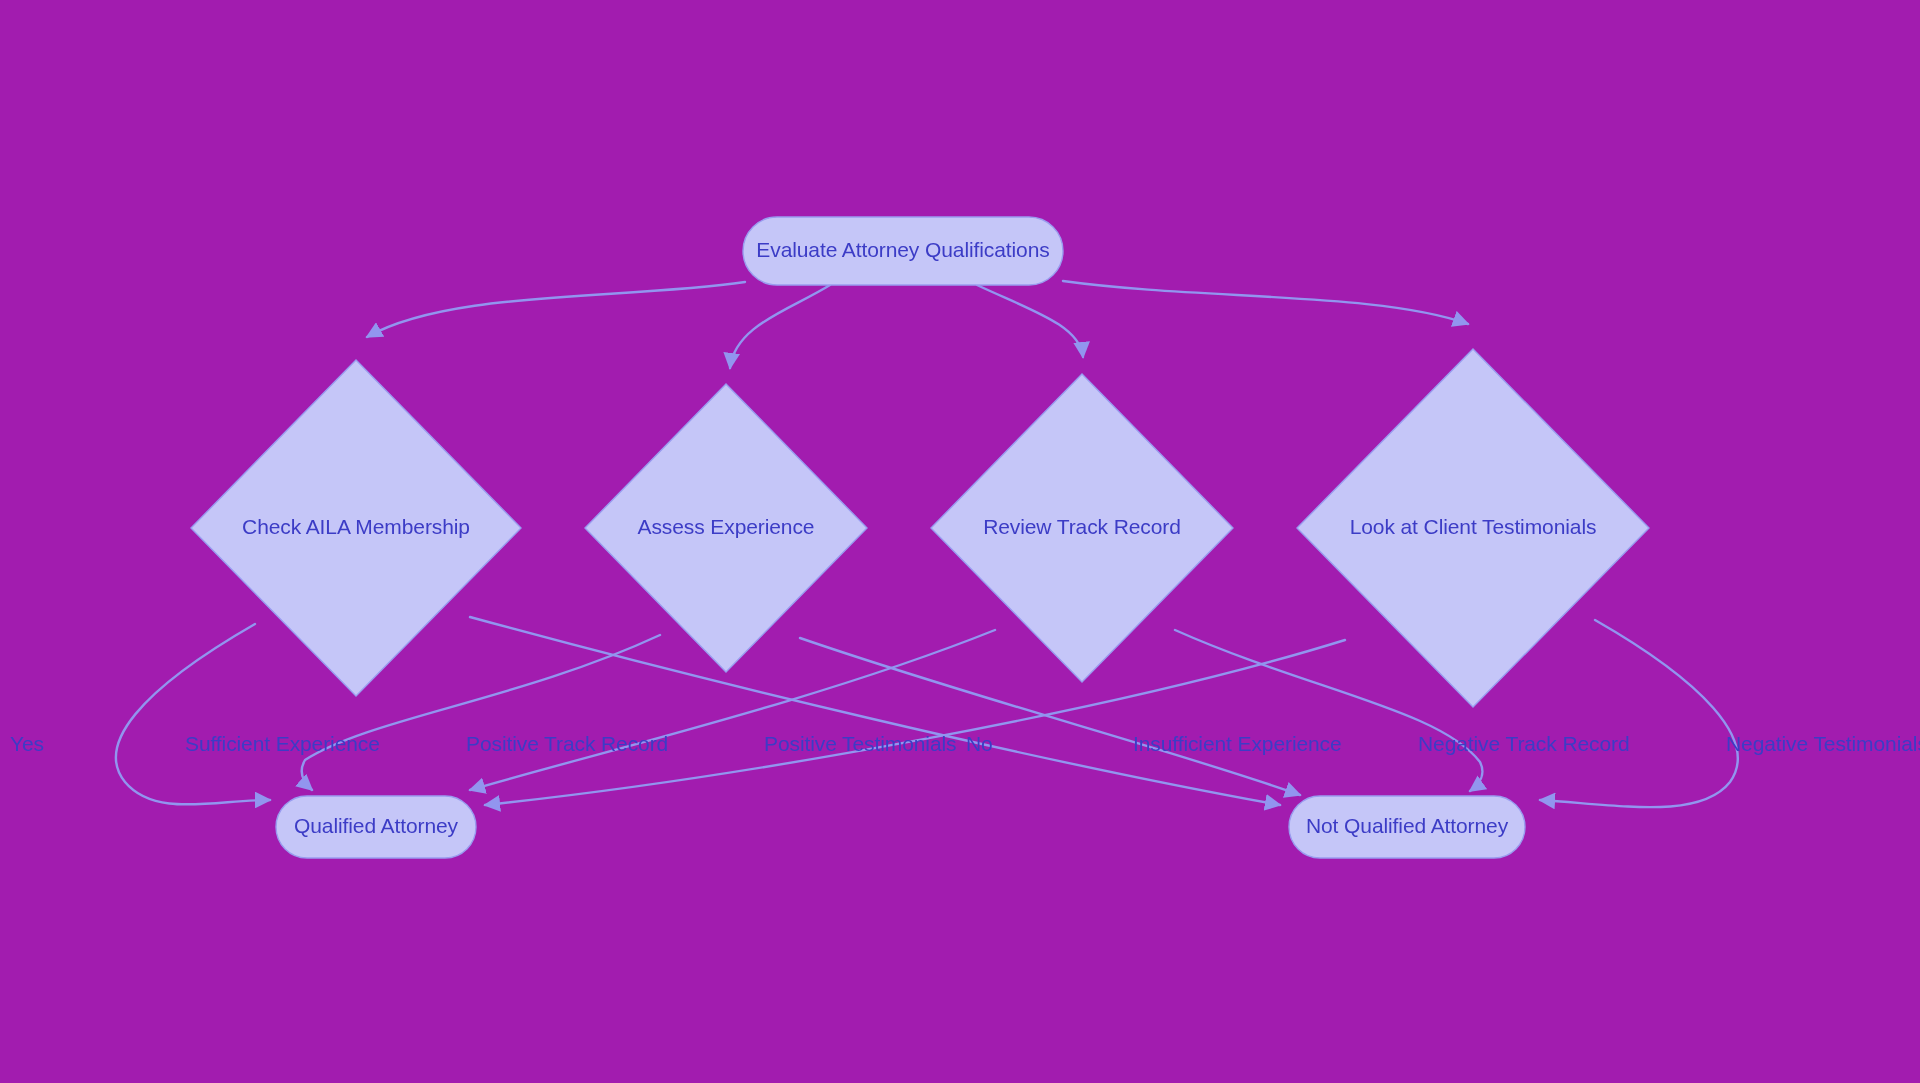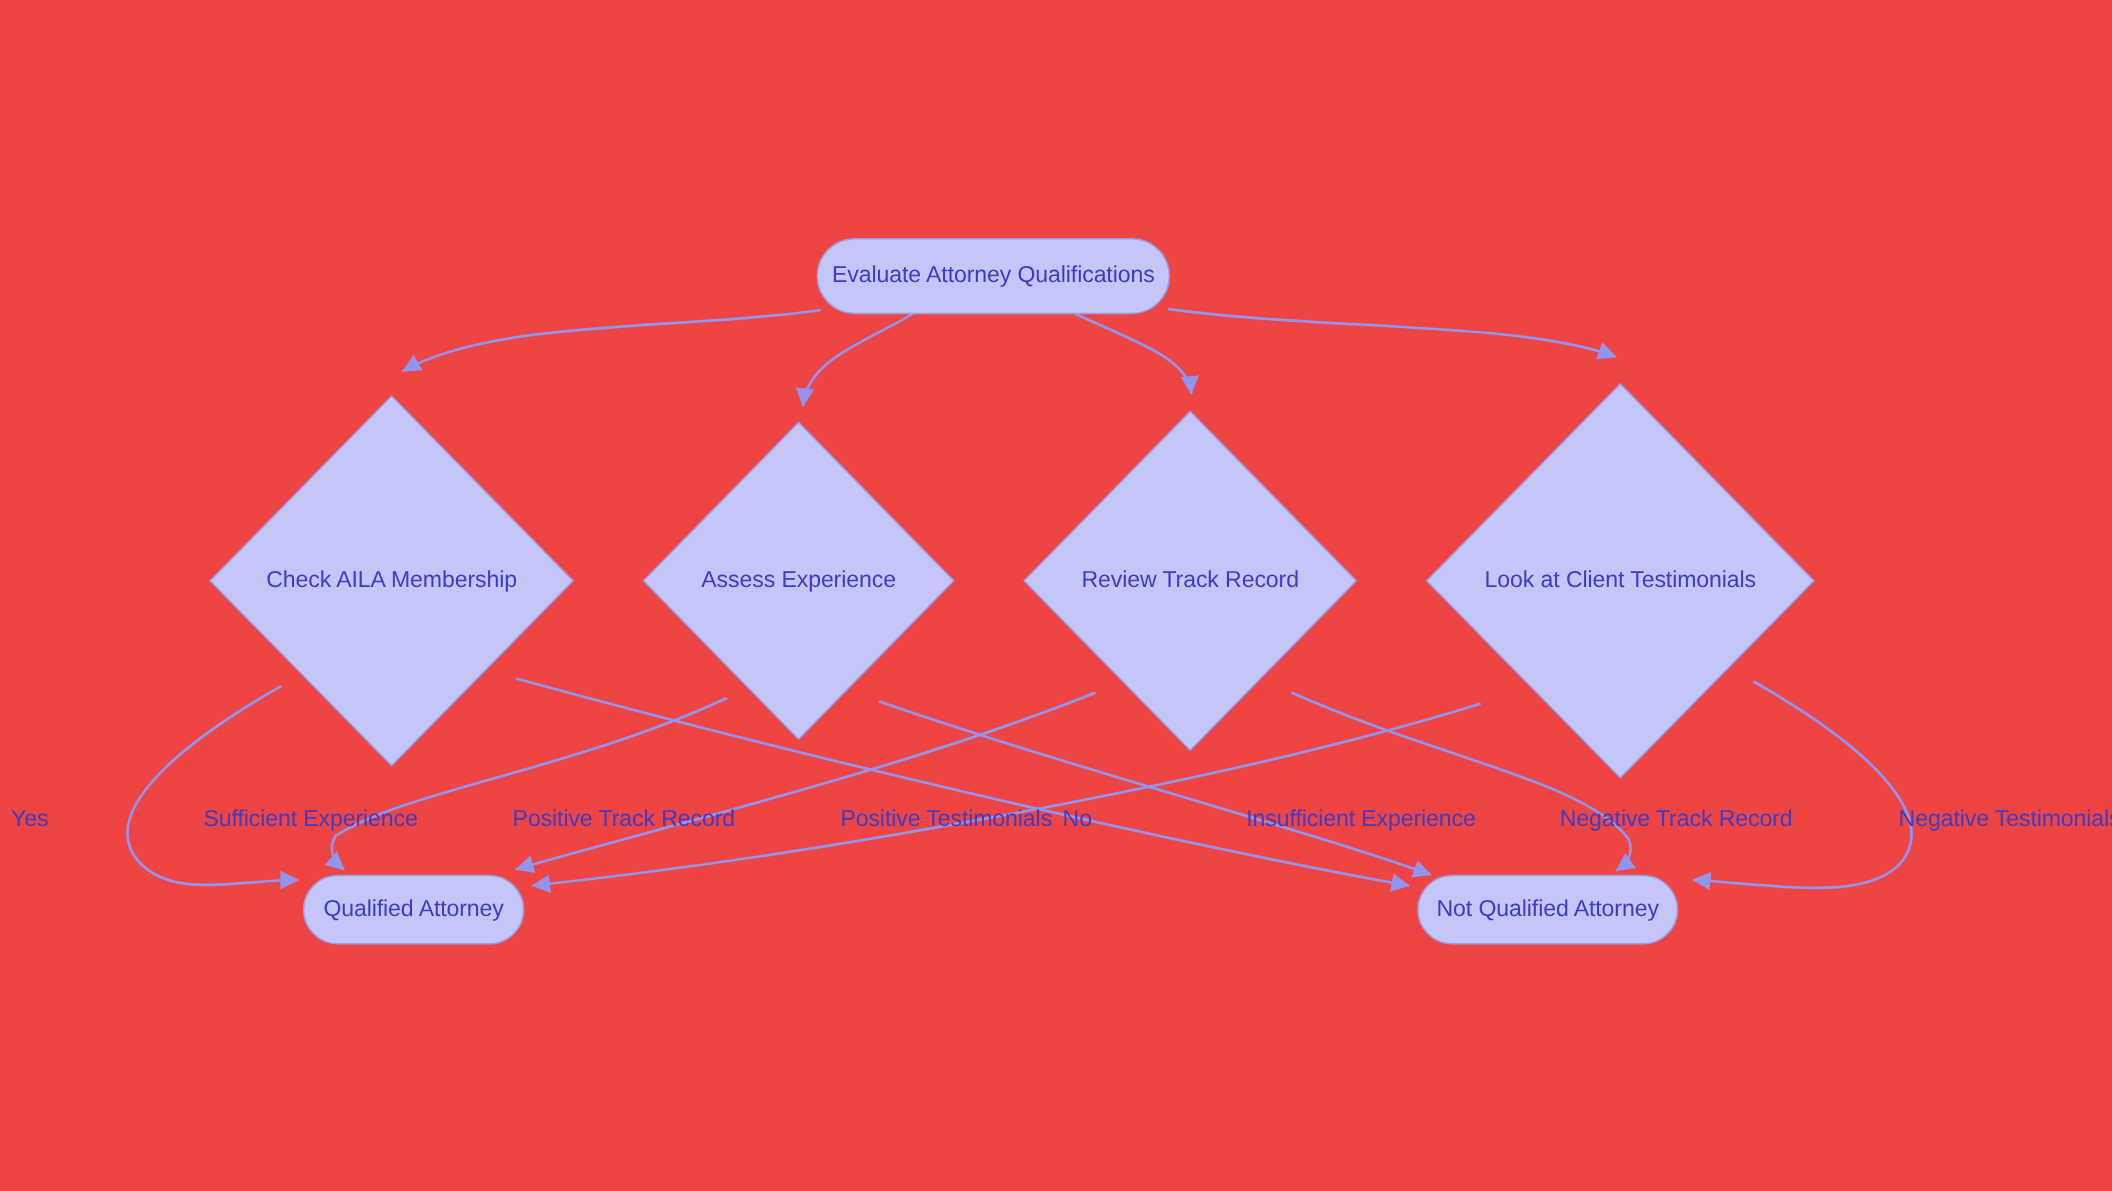--- a/index.html
+++ b/index.html
@@ -11,21 +11,21 @@
   body {
     width: 1920px;
     height: 1083px;
     overflow: hidden;
     font-family: "Liberation Sans", sans-serif;
   }
   #flow-root {
     position: relative;
     width: 1920px;
     height: 1083px;
-    background: #ef4444;
+    background: #a21caf;
   }
   #flow-svg {
     position: absolute;
     top: 0;
     left: 0;
     width: 1920px;
     height: 1083px;
     display: block;
   }
   .node-shape {

